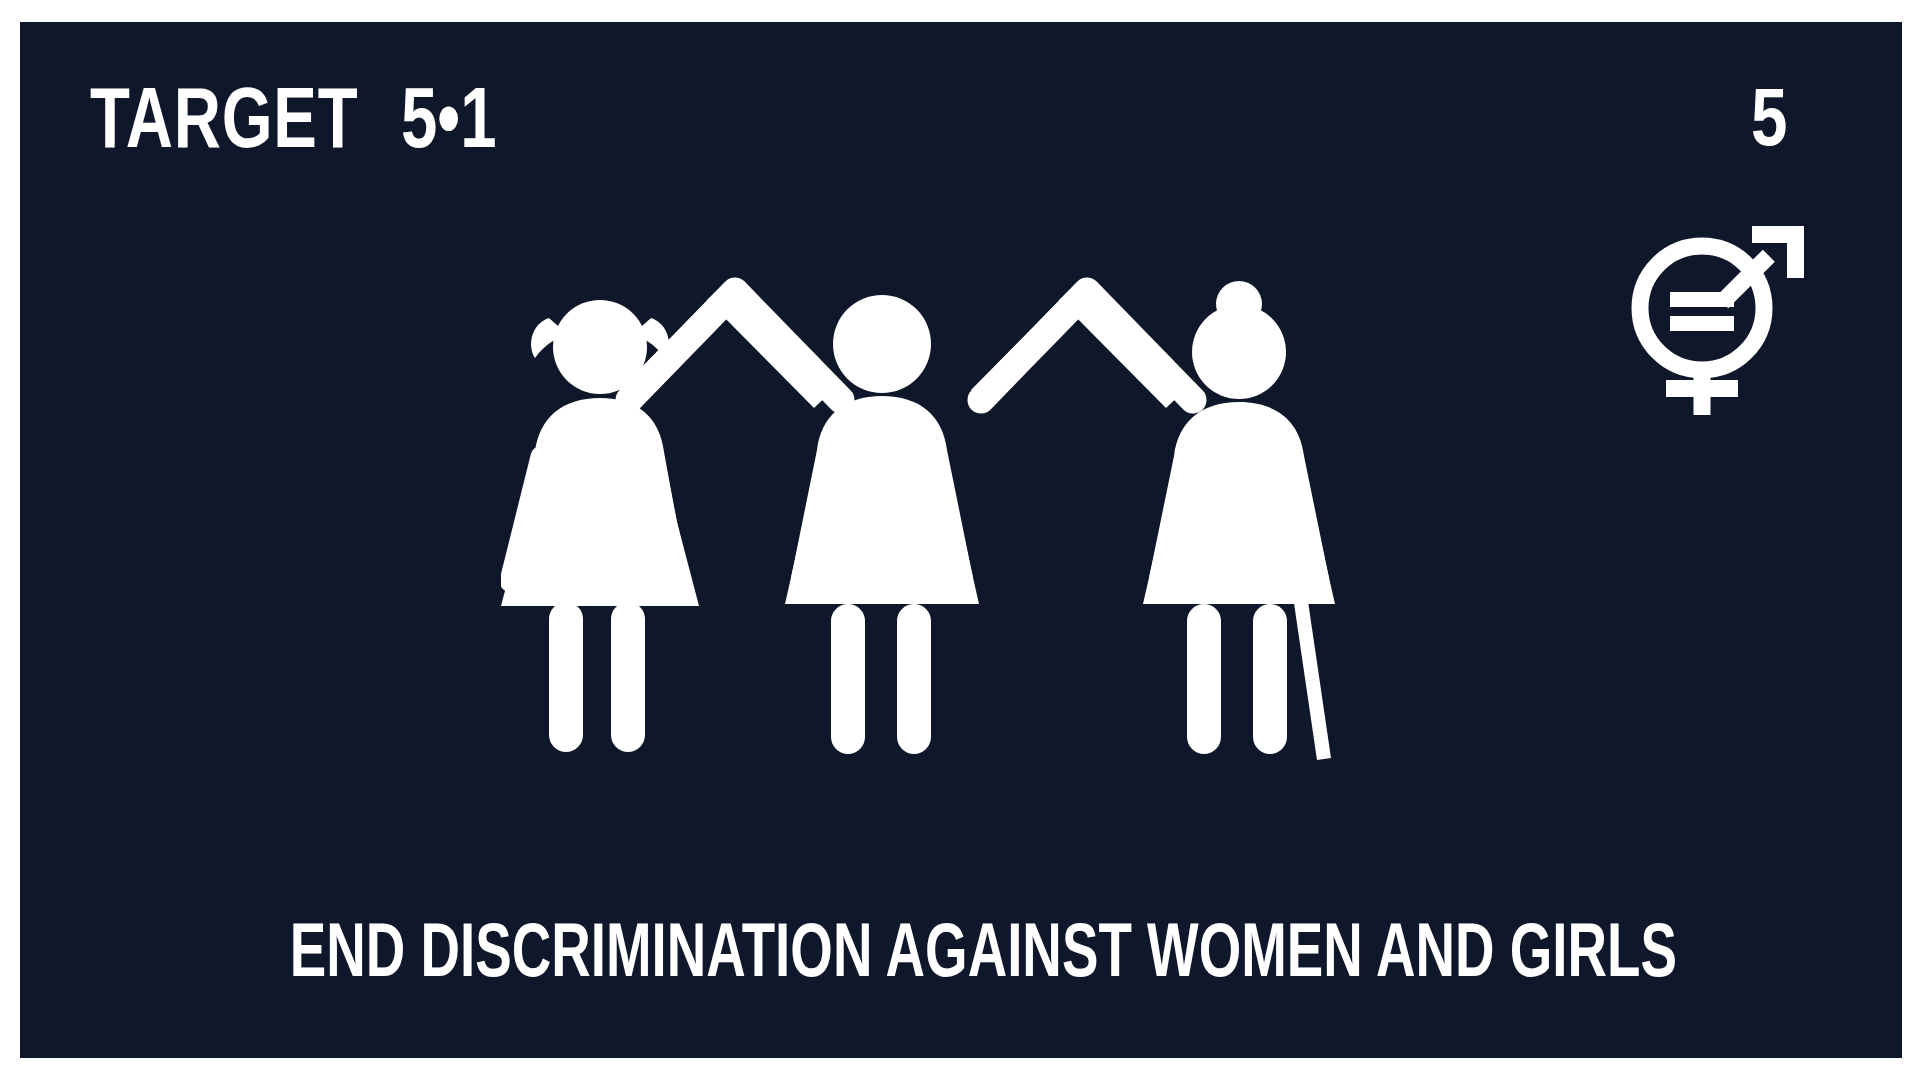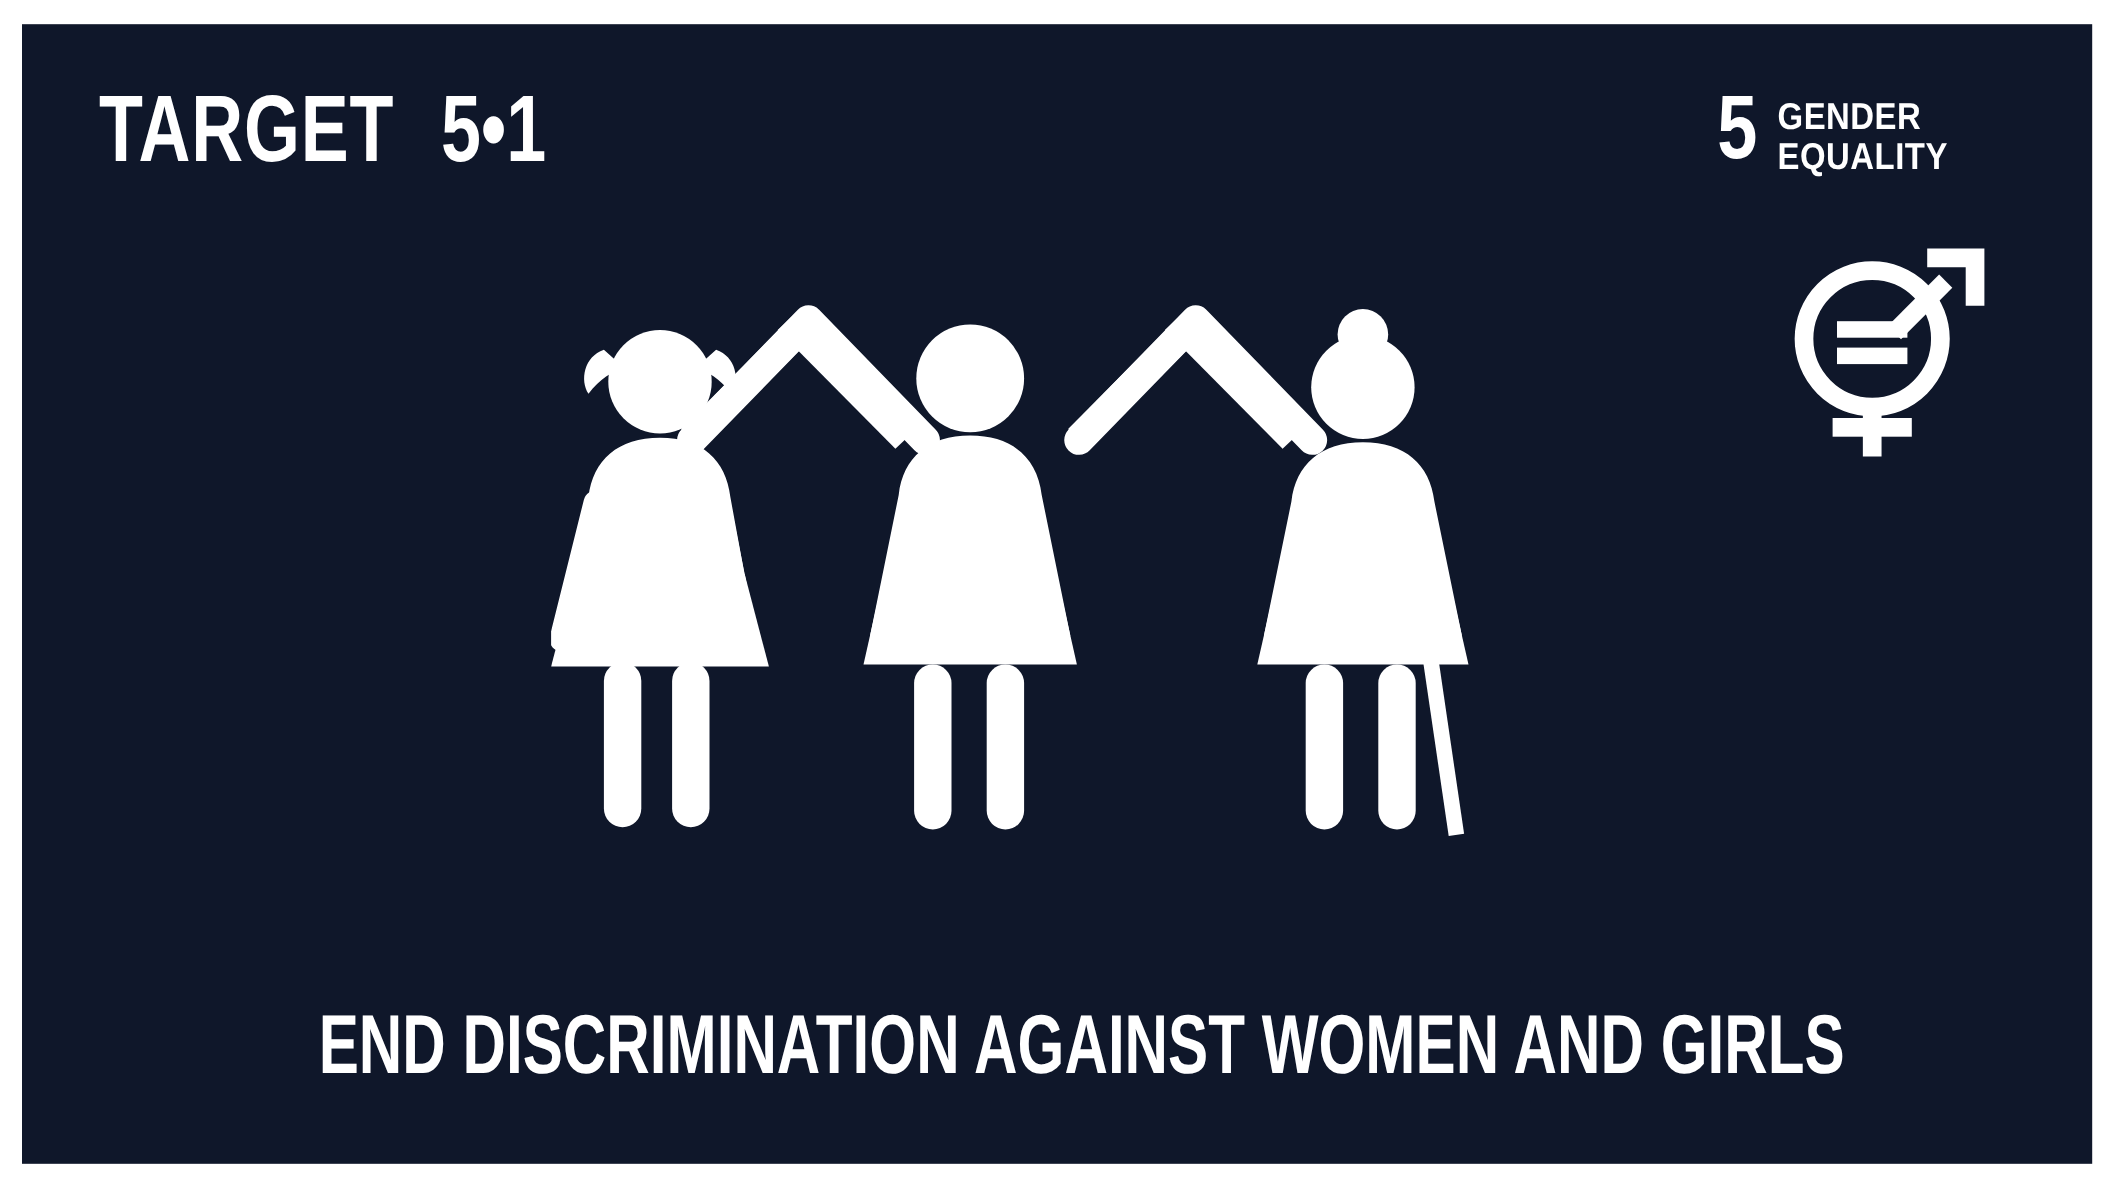--- a/index.html
+++ b/index.html
@@ -125,24 +125,20 @@
 
 <div id="poster">
 
   <div id="target-label">
     <span id="target-word">TARGET</span>
     <span id="target-number">5•1</span>
   </div>
 
   <div id="sdg-badge">
     <span id="sdg-goal-number">5</span>
-    <div id="sdg-goal-title">
-      <div>GENDER</div>
-      <div>EQUALITY</div>
-    </div>
   </div>
 
   <svg id="sdg-icon" viewBox="0 0 190 210">
 
     <circle cx="78" cy="100" r="62" fill="none" stroke="#ffffff" stroke-width="17"></circle>
 
     <rect x="69.5" y="155" width="17" height="52" fill="#ffffff"></rect>
 
     <rect x="42" y="172" width="72" height="17" fill="#ffffff"></rect>
 

